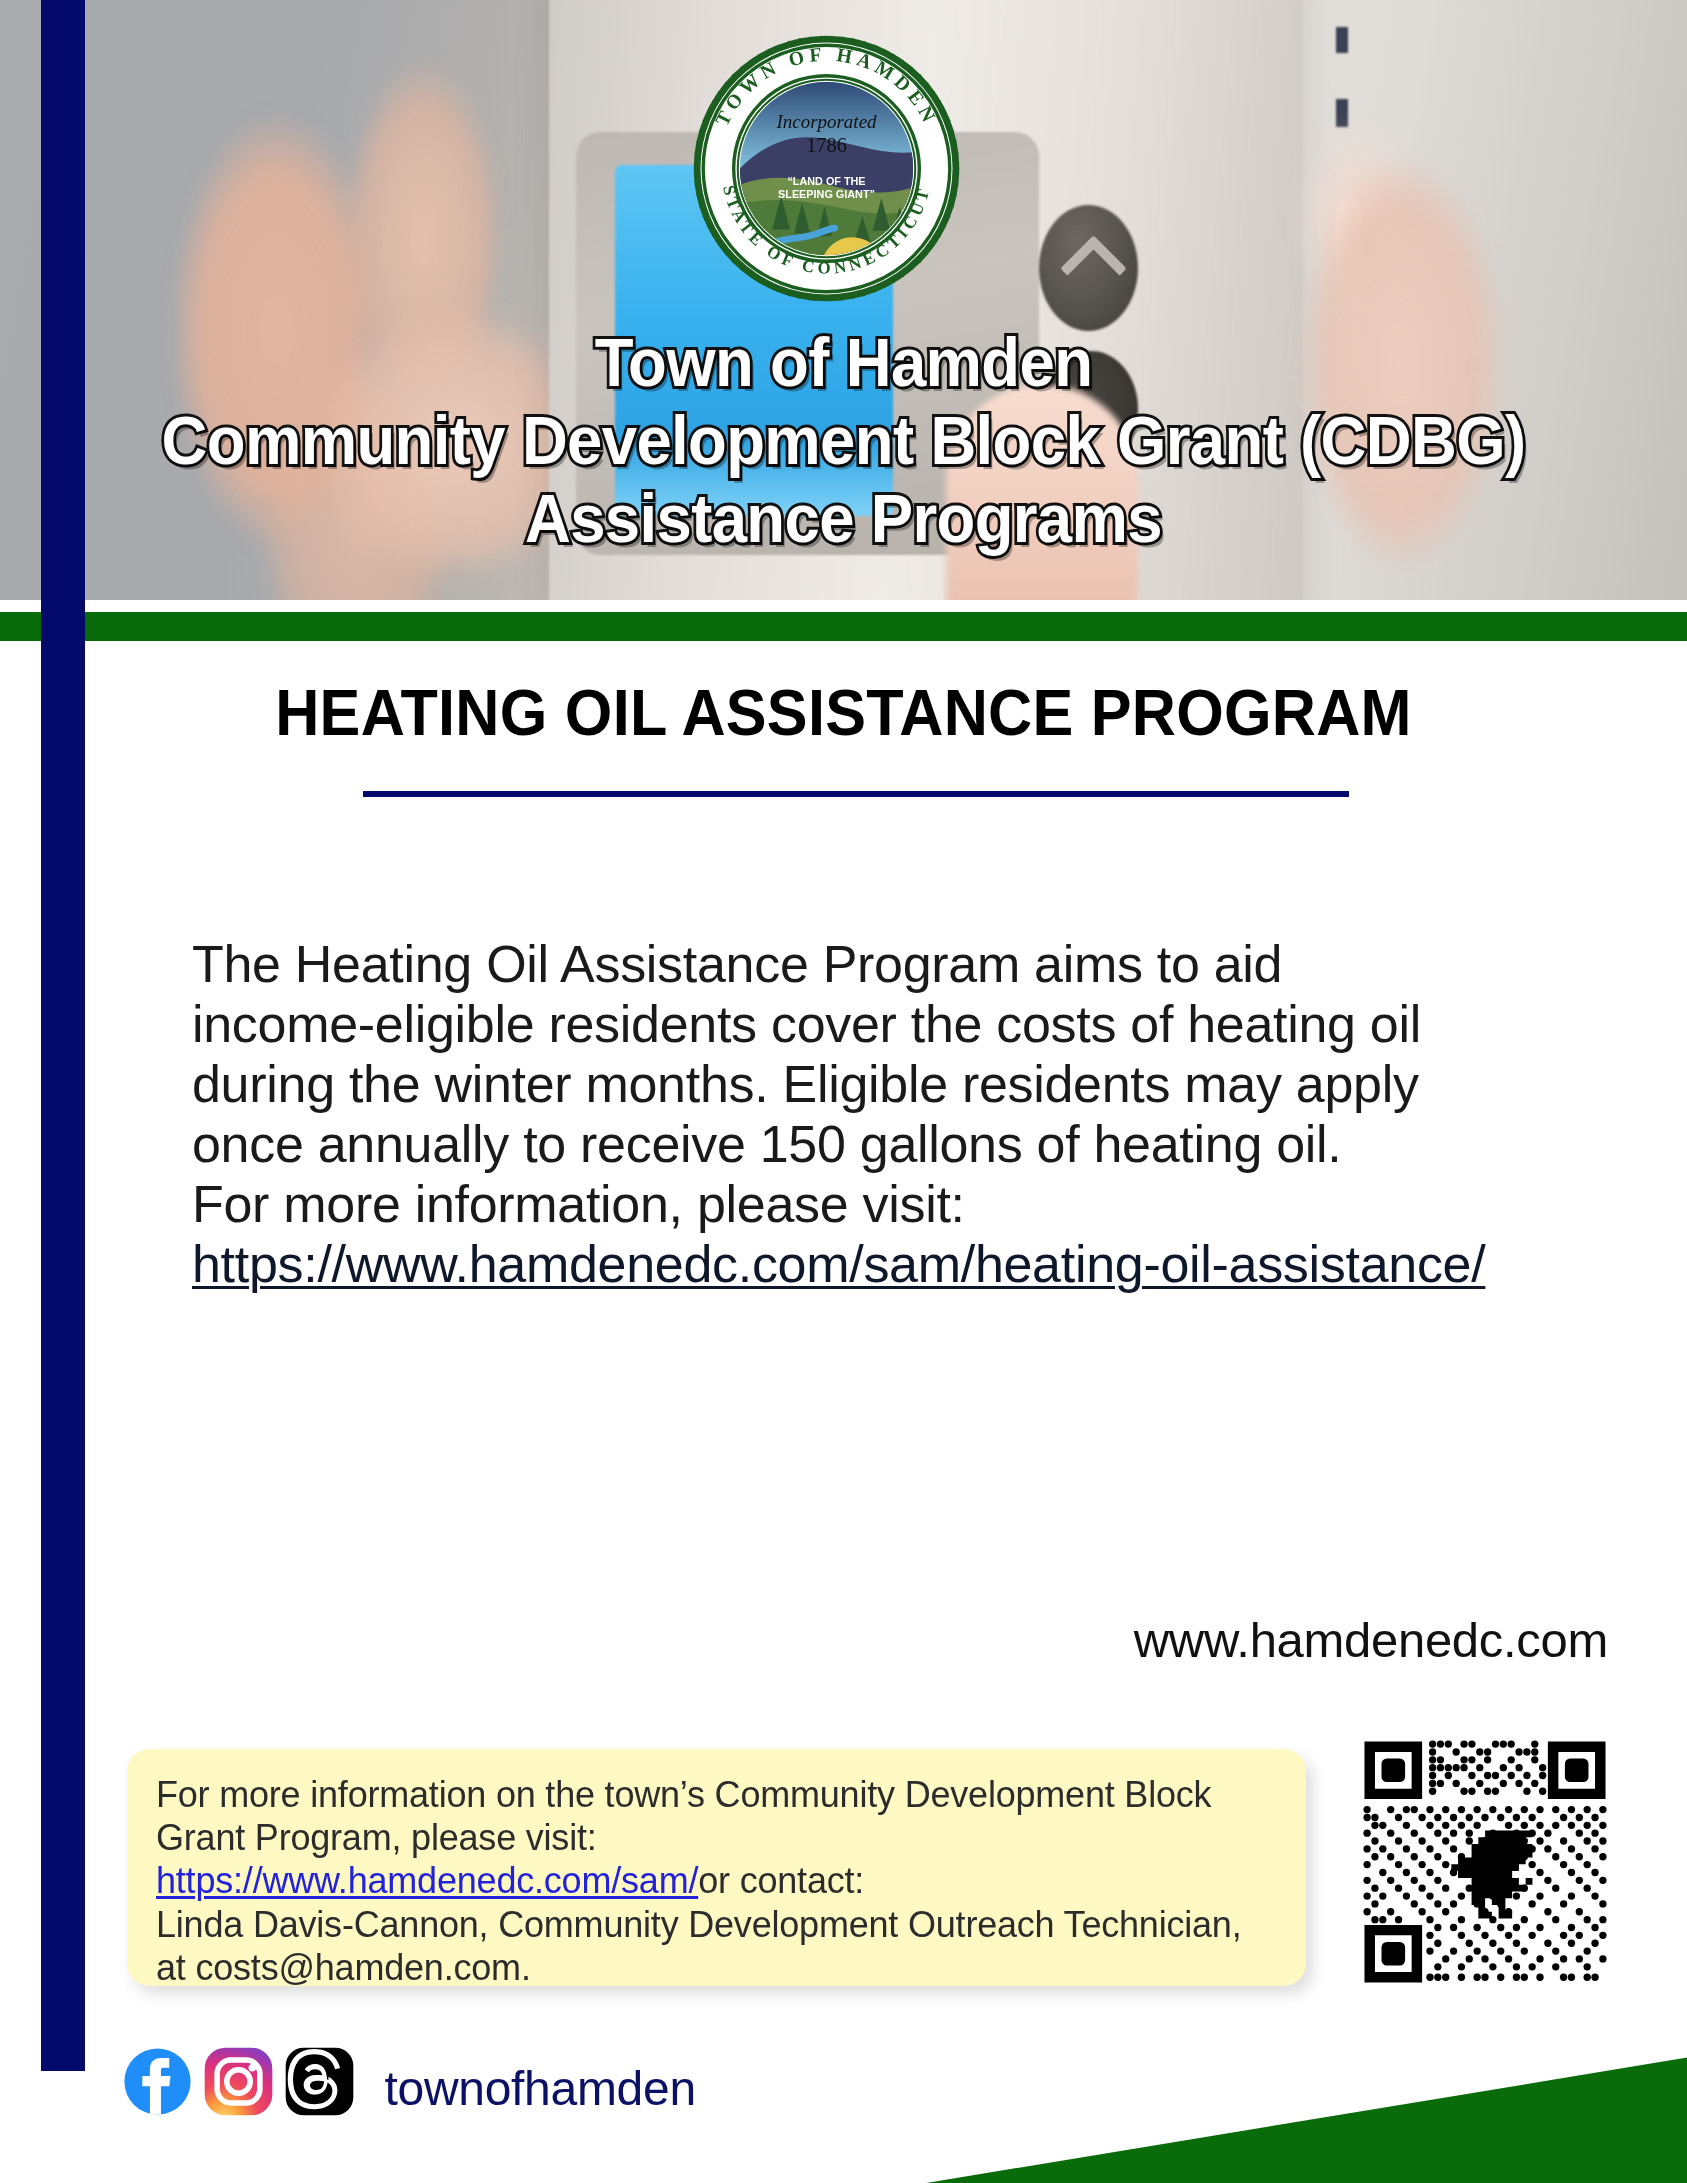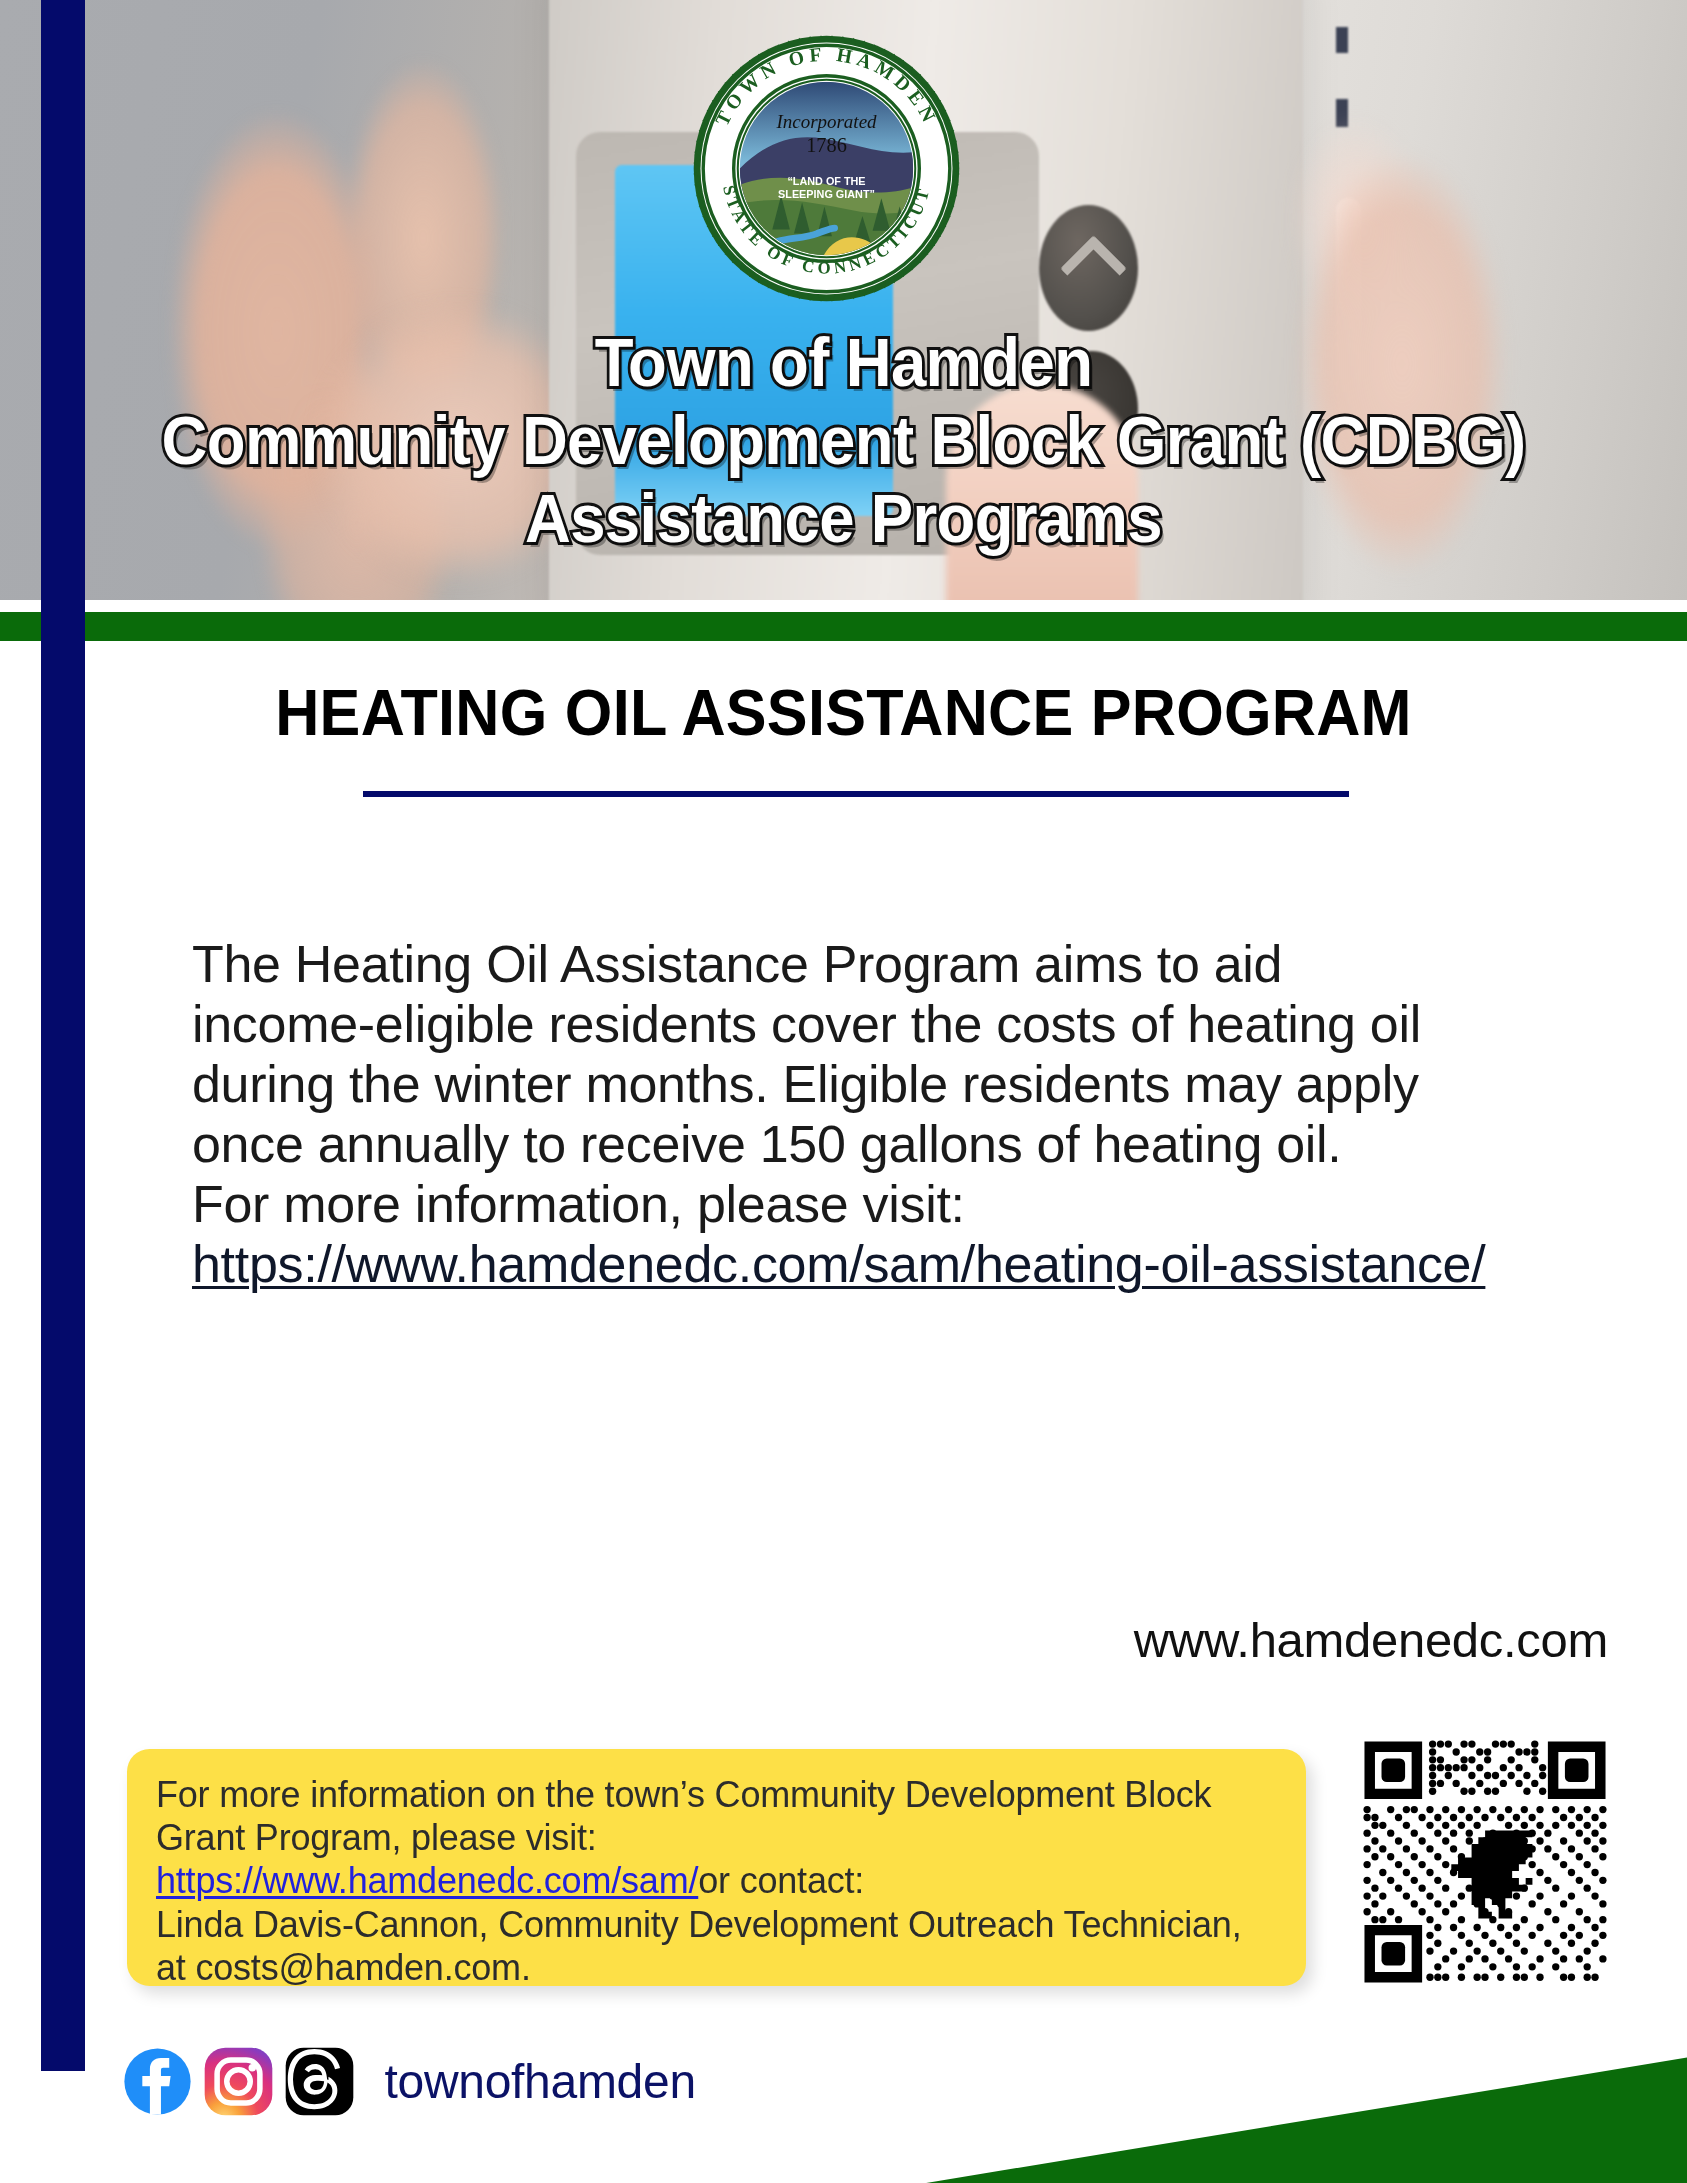--- a/index.html
+++ b/index.html
@@ -233,21 +233,21 @@
     color: #111111;
     letter-spacing: -0.3px;
   }
 
   
   .callout {
     position: absolute;
     left: 127px; top: 1749px;
     width: 1179px;
     height: 237px;
-    background: #fde047;
+    background: #fef9c3;
     border-radius: 22.5px;
     box-shadow: 6.6px 8px 14.6px rgba(0,0,0,0.13);
     box-sizing: border-box;
     padding: 24px 29px 0 29px;
   }
   .callout-text {
     font-family: "Liberation Sans", sans-serif;
     font-size: 36px;
     line-height: 1.20;
     color: #2c2c2c;
@@ -267,21 +267,21 @@
     position: absolute;
     left: 1354px; top: 1731px;
     width: 262px; height: 262px;
   }
 
   
   .social-row {
     position: absolute;
     left: 123px; top: 2047px;
     display: flex;
-    align-items: center;
+    align-items: flex-end;
     gap: 12px;
     z-index: 8;
   }
   .social-icon { width: 69px; height: 69px; display:block; }
   .social-handle {
     margin-left: 18.5px;
     font-family: "Liberation Sans", sans-serif;
     font-size: 48px;
     color: #0b1266;
     letter-spacing: -0.3px;

